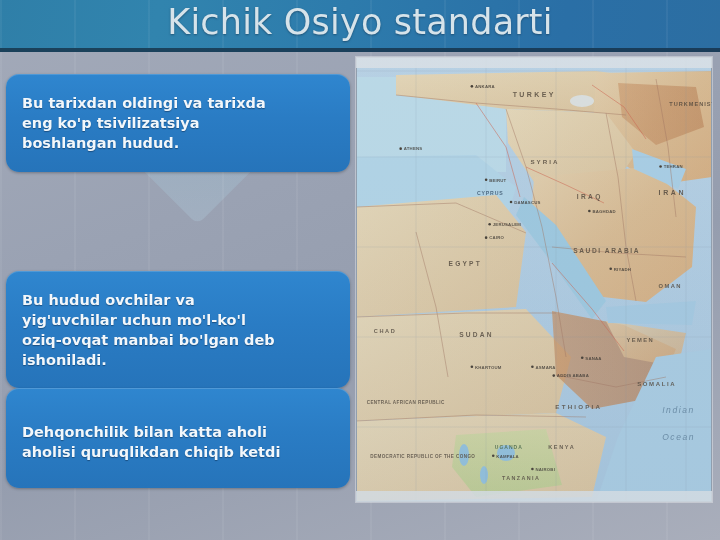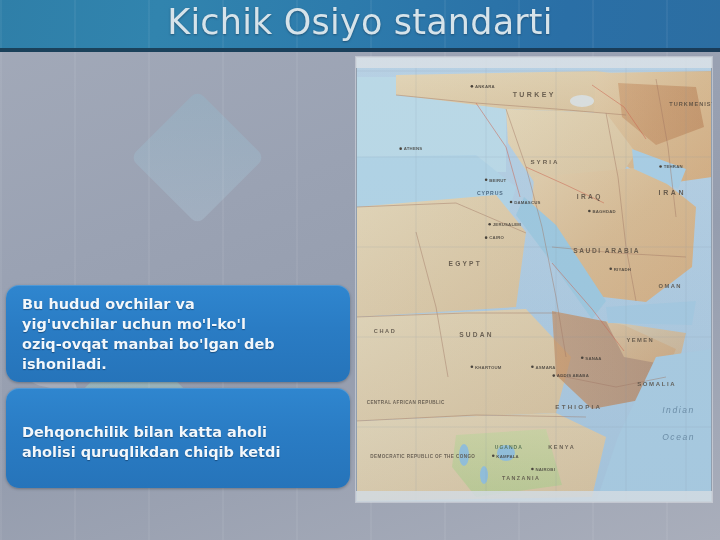--- a/index.html
+++ b/index.html
@@ -143,21 +143,21 @@
     font-size: 14.5px;
     line-height: 1.38;
     font-weight: bold;
     color: #f2f7fb;
     text-shadow: 0 1px 1px rgba(12,45,80,0.55);
     font-family: "DejaVu Sans", sans-serif;
     white-space: pre-line;
   }
   #tbox-0 { top: 74px;  height: 98px; }
   #tbox-1 { top: 178px; height: 102px; }
-  #tbox-2 { top: 285px; height: 97px; }
+  #tbox-2 { top: 271px; height: 117px; }
   #tbox-3 { top: 388px; height: 100px; align-items: center; }
   #tbox-3 p { margin-top: 8px; }
 </style>
 </head>
 <body>
 
 <div id="slide">
 
   <div class="wm wm-diamond-c"></div>
   <div class="wm-text">S</div>
@@ -326,20 +326,25 @@
           <circle cx="137.24" cy="398.7" r="1.3" fill="#3a2f22"></circle>
           <text x="140.34" y="400.5" font-size="4.3" fill="#2b2218" letter-spacing="0.2" font-family="&quot;Liberation Sans&quot;, sans-serif" font-weight="bold" opacity="0.8">KAMPALA</text>
           <circle cx="176.4" cy="412.05" r="1.3" fill="#3a2f22"></circle>
           <text x="179.5" y="413.85" font-size="4.3" fill="#2b2218" letter-spacing="0.2" font-family="&quot;Liberation Sans&quot;, sans-serif" font-weight="bold" opacity="0.8">NAIROBI</text>
         </g>
     </svg>
 
     <div style="position:absolute;inset:0;background:linear-gradient(180deg,rgba(170,190,210,0.12),rgba(150,175,200,0.18));pointer-events:none;"></div>
   </div>
 
+  <div class="tbox" id="tbox-0">
+    <p>Bu tarixdan oldingi va tarixda
+eng ko'p tsivilizatsiya
+boshlangan hudud.</p>
+  </div>
   <div class="tbox" id="tbox-2">
     <p>Bu hudud ovchilar va
 yig'uvchilar uchun mo'l-ko'l
 oziq-ovqat manbai bo'lgan deb
 ishoniladi.</p>
   </div>
   <div class="tbox" id="tbox-3">
     <p>Dehqonchilik bilan katta aholi
 aholisi quruqlikdan chiqib ketdi</p>
   </div>

